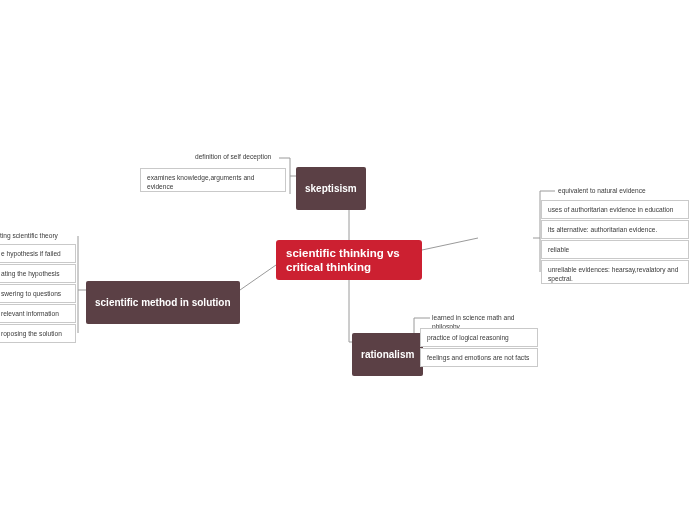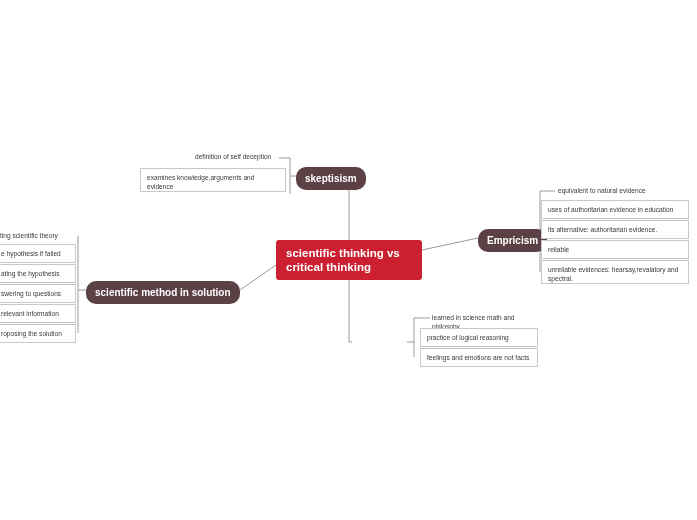--- a/index.html
+++ b/index.html
@@ -42,22 +42,22 @@
     width: 146px;
     height: 40px;
     display: flex;
     align-items: center;
   }
   .branch {
     background: #c8202f;
     color: #ffffff;
     font-weight: bold;
     font-size: 10px;
-    border-radius: 10px;
-    padding: 6px 9px;
+    border-radius: 2px;
+    padding: 16px 9px;
     text-align: center;
     white-space: nowrap;
   }
   .branch.dark {
     background: #5b4045;
   }
   .leaf {
     color: #3a3a3a;
     font-size: 6.6px;
     line-height: 9px;
@@ -110,39 +110,39 @@
   <div class="node branch dark" style="left:296px; top:167px;">
     <span>skeptisism</span>
   </div>
   <div class="node leaf noborder" style="left:195px; top:152px; width:85px;">
     <span>definition of self deception</span>
   </div>
   <div class="node leaf" style="left:140px; top:168px; width:146px; height:24px;">
     <span>examines knowledge,arguments and evidence</span>
   </div>
 
-  <div class="node branch dark" style="left:478px; top:229px;">
-    <span>Empricism</span>
-  </div>
   <div class="node leaf noborder" style="left:558px; top:186px; width:120px;">
     <span>equivalent to natural evidence</span>
   </div>
   <div class="node leaf" style="left:541px; top:200px; width:148px; height:19px;">
     <span>uses of authoritarian evidence in education</span>
   </div>
   <div class="node leaf" style="left:541px; top:220px; width:148px; height:19px;">
     <span>its alternative:  authoritarian evidence.</span>
   </div>
   <div class="node leaf" style="left:541px; top:240px; width:148px; height:19px;">
     <span>reliable</span>
   </div>
   <div class="node leaf" style="left:541px; top:260px; width:148px; height:24px;">
     <span>unreliable evidences:  hearsay,revalatory and spectral.</span>
   </div>
 
+  <div class="node branch dark" style="left:352px; top:333px;">
+    <span>rationalism</span>
+  </div>
   <div class="node leaf noborder" style="left:432px; top:313px; width:110px;">
     <span>learned in science math and philosphy .</span>
   </div>
   <div class="node leaf" style="left:420px; top:328px; width:118px; height:19px;">
     <span>practice of logical reasoning</span>
   </div>
   <div class="node leaf" style="left:420px; top:348px; width:118px; height:19px;">
     <span>feelings and emotions are not facts</span>
   </div>
 

